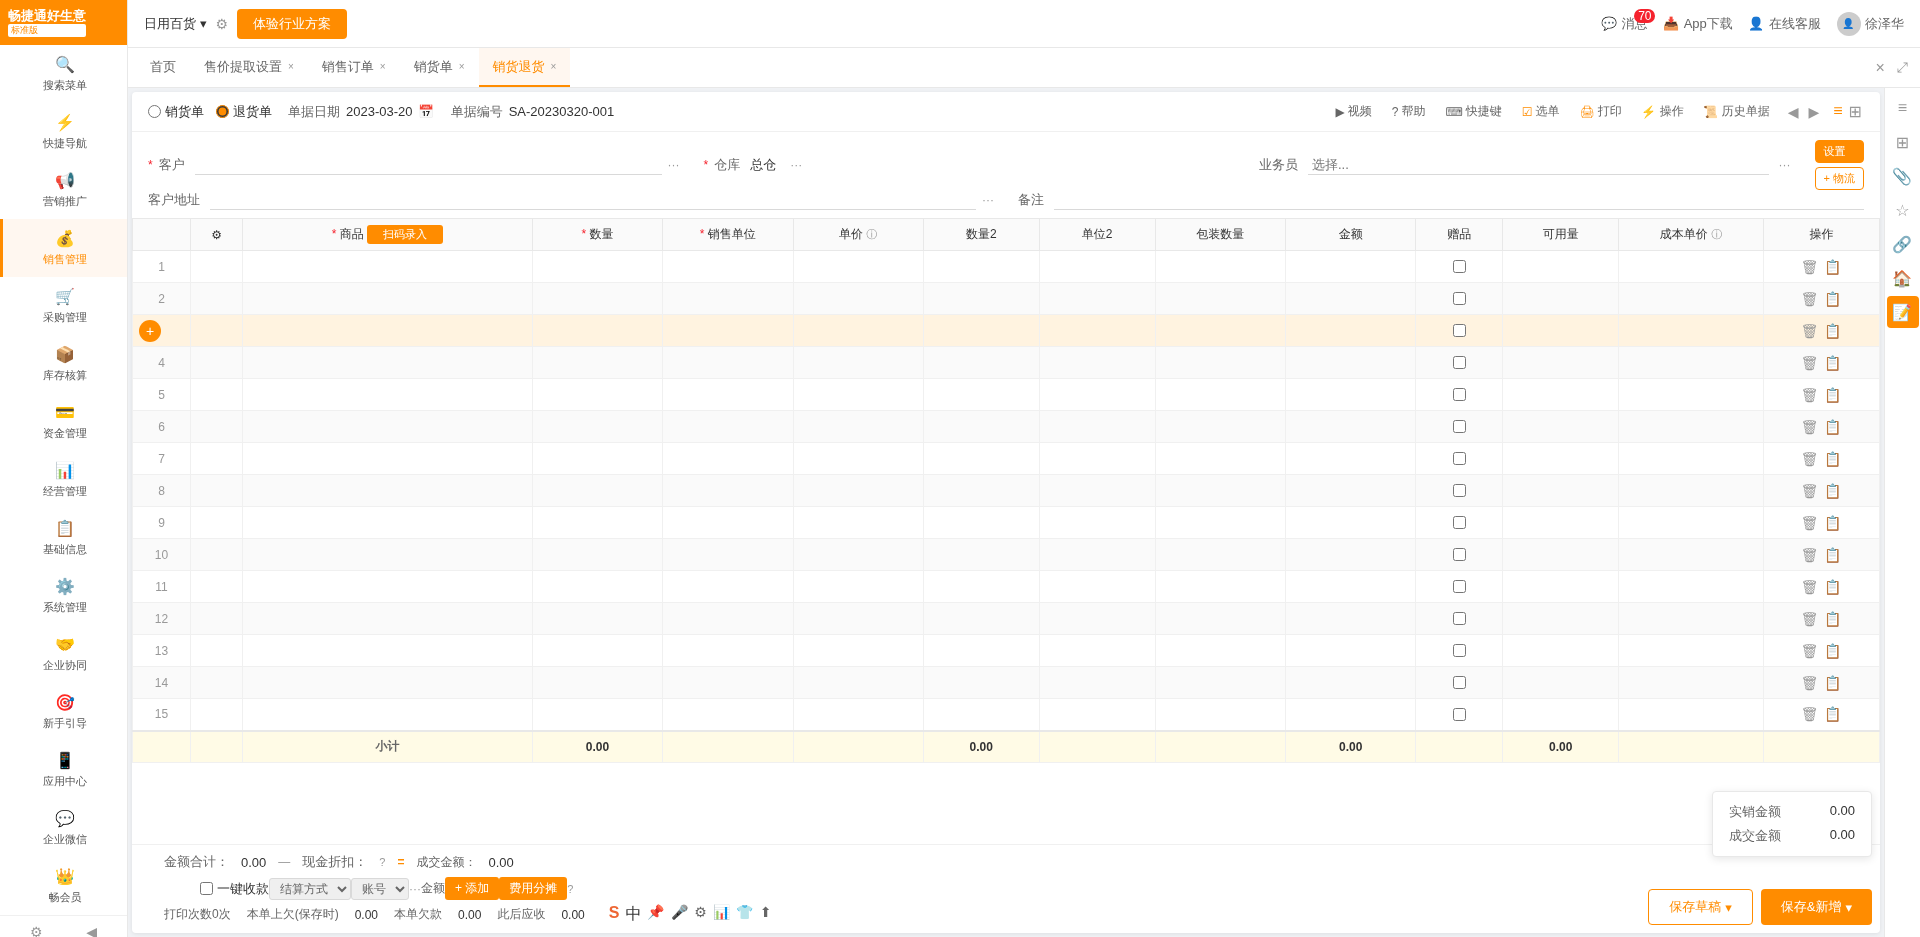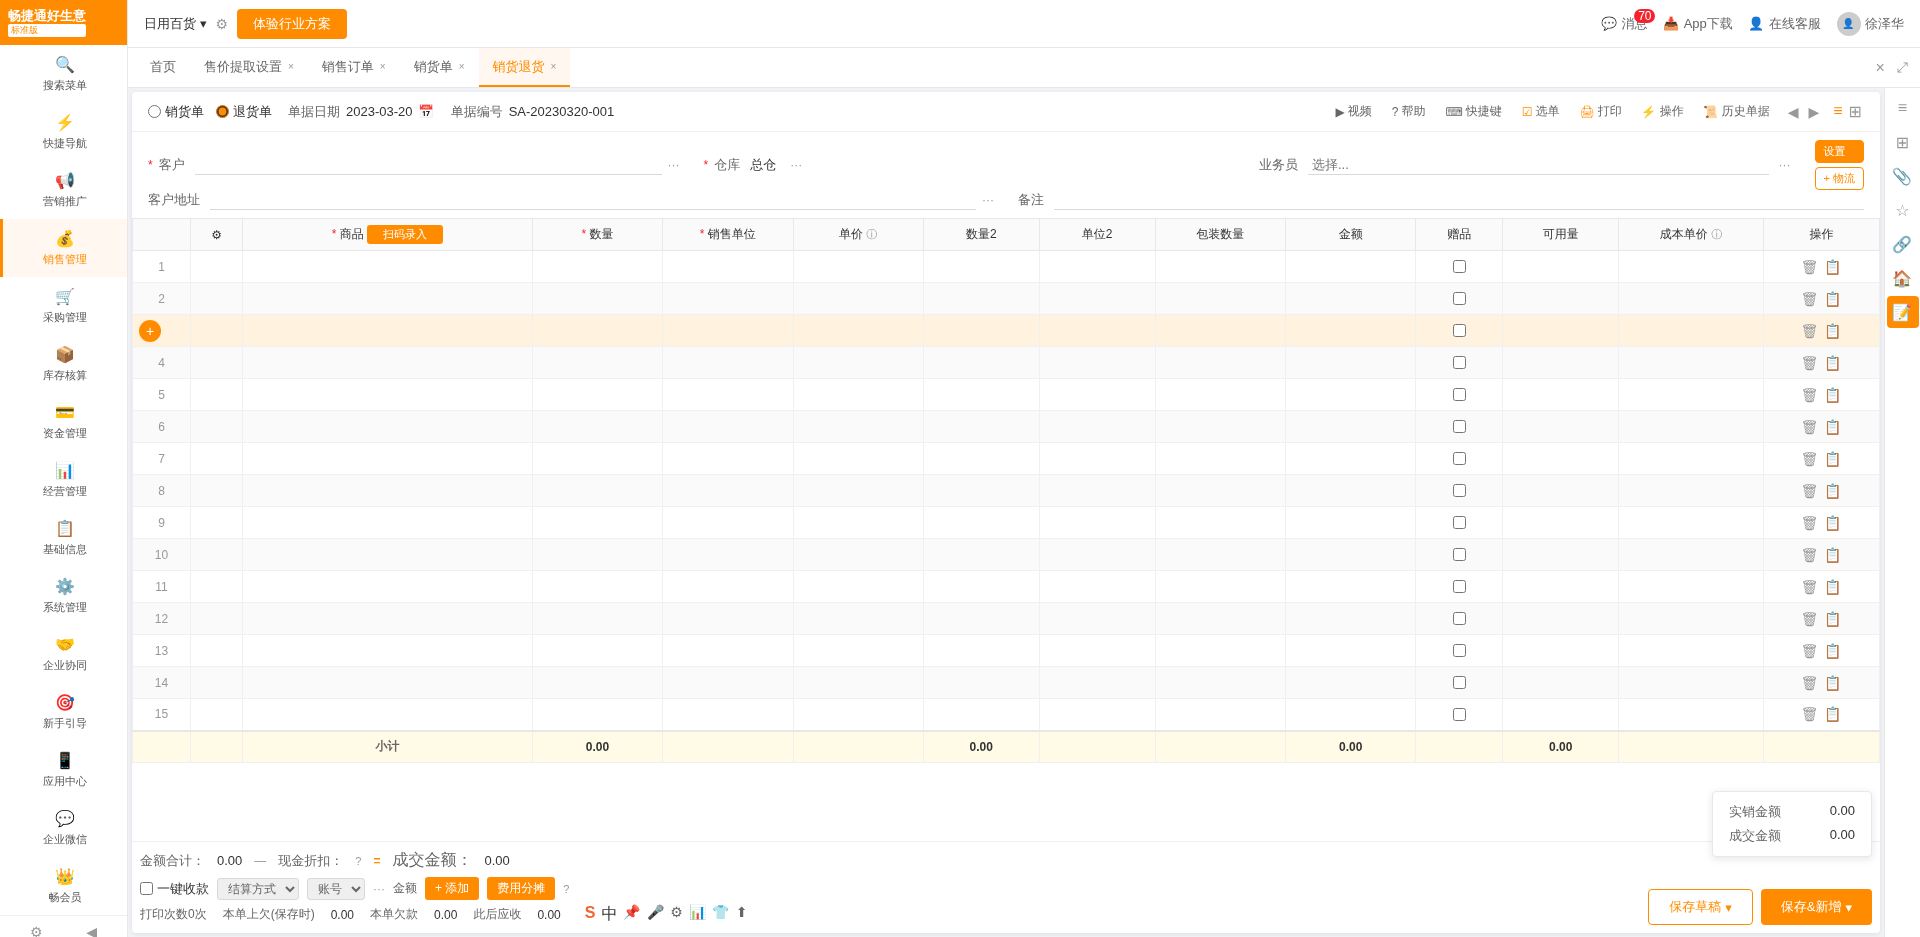--- a/index.html
+++ b/index.html
@@ -61,25 +61,25 @@
     tbody tr.highlighted { background: #fff3e0; }
     .row-num { color: #999; text-align: center; width: 36px; }
     .plus-btn { width: 22px; height: 22px; background: #ff8c00; color: #fff; border-radius: 50%; display: flex; align-items: center; justify-content: center; cursor: pointer; font-size: 14px; line-height: 1; }
     .scan-btn { background: #ff8c00; color: #fff; border: none; border-radius: 3px; padding: 2px 16px; font-size: 11px; cursor: pointer; }
     .checkbox-cell { display: flex; justify-content: center; align-items: center; }
     .action-icons { display: flex; justify-content: center; gap: 6px; }
     .action-icon { cursor: pointer; color: #999; font-size: 14px; }
     .subtotal-row td { background: #fffbe6; font-weight: bold; color: #333; border-top: 2px solid #e8e8e8; }
 
     
-    .form-bottom { padding: 8px 8px; border-top: 1px solid #f0f0f0; flex-shrink: 0; }
+    .form-bottom { padding: 8px 32px; border-top: 1px solid #f0f0f0; flex-shrink: 0; }
     .bottom-row1 { display: flex; align-items: center; gap: 12px; margin-bottom: 6px; }
     .bottom-dash { color: #999; }
     .bottom-eq { color: #ff8c00; font-weight: bold; }
-    .bottom-row2 { display: flex; align-items: center; gap: 8px; }
+    .bottom-row2 { display: flex; align-items: center; gap: 0; margin-left: 36px; }
     .checkbox-label { display: flex; align-items: center; gap: 4px; font-size: 13px; color: #333; cursor: pointer; }
     .bottom-select { border: 1px solid #d9d9d9; border-radius: 3px; padding: 2px 6px; font-size: 12px; color: #666; }
     .bottom-btn { background: #ff8c00; color: #fff; border: none; border-radius: 3px; padding: 3px 10px; cursor: pointer; font-size: 12px; display: flex; align-items: center; gap: 3px; }
 
     .bottom-stats { display: flex; align-items: center; gap: 16px; margin-top: 4px; color: #666; font-size: 12px; }
     .save-draft-btn { background: #fff; border: 1px solid #ff8c00; color: #ff8c00; border-radius: 4px; padding: 8px 20px; cursor: pointer; font-size: 13px; display: flex; align-items: center; gap: 4px; }
     .save-new-btn { background: #ff8c00; border: none; color: #fff; border-radius: 4px; padding: 8px 20px; cursor: pointer; font-size: 13px; display: flex; align-items: center; gap: 4px; }
 
     
     .right-icons { width: 36px; background: #fff; border-left: 1px solid #e8e8e8; display: flex; flex-direction: column; align-items: center; padding: 4px 0; gap: 2px; flex-shrink: 0; }
@@ -806,21 +806,21 @@
       </div>
 
       <div class="form-bottom">
         <div class="bottom-row1">
           <span style="color:#666; font-size:13px;">金额合计：</span>
           <span style="color:#333; font-size:13px;">0.00</span>
           <span class="bottom-dash">—</span>
           <span style="color:#666; font-size:13px;">现金折扣：</span>
           <span style="color:#999; cursor:pointer; font-size:11px;">?</span>
           <span class="bottom-eq">=</span>
-          <span style="color:#666; font-size:16px;">成交金额：</span>
+          <span style="color:#666; font-size:12px;">成交金额：</span>
           <span style="color:#333; font-size:13px;">0.00</span>
         </div>
         <div class="bottom-row2">
           <label class="checkbox-label">
             <input type="checkbox" style="">
             <span>一键收款</span>
           </label>
           <select class="bottom-select">
             <option>结算方式</option>
           </select>

